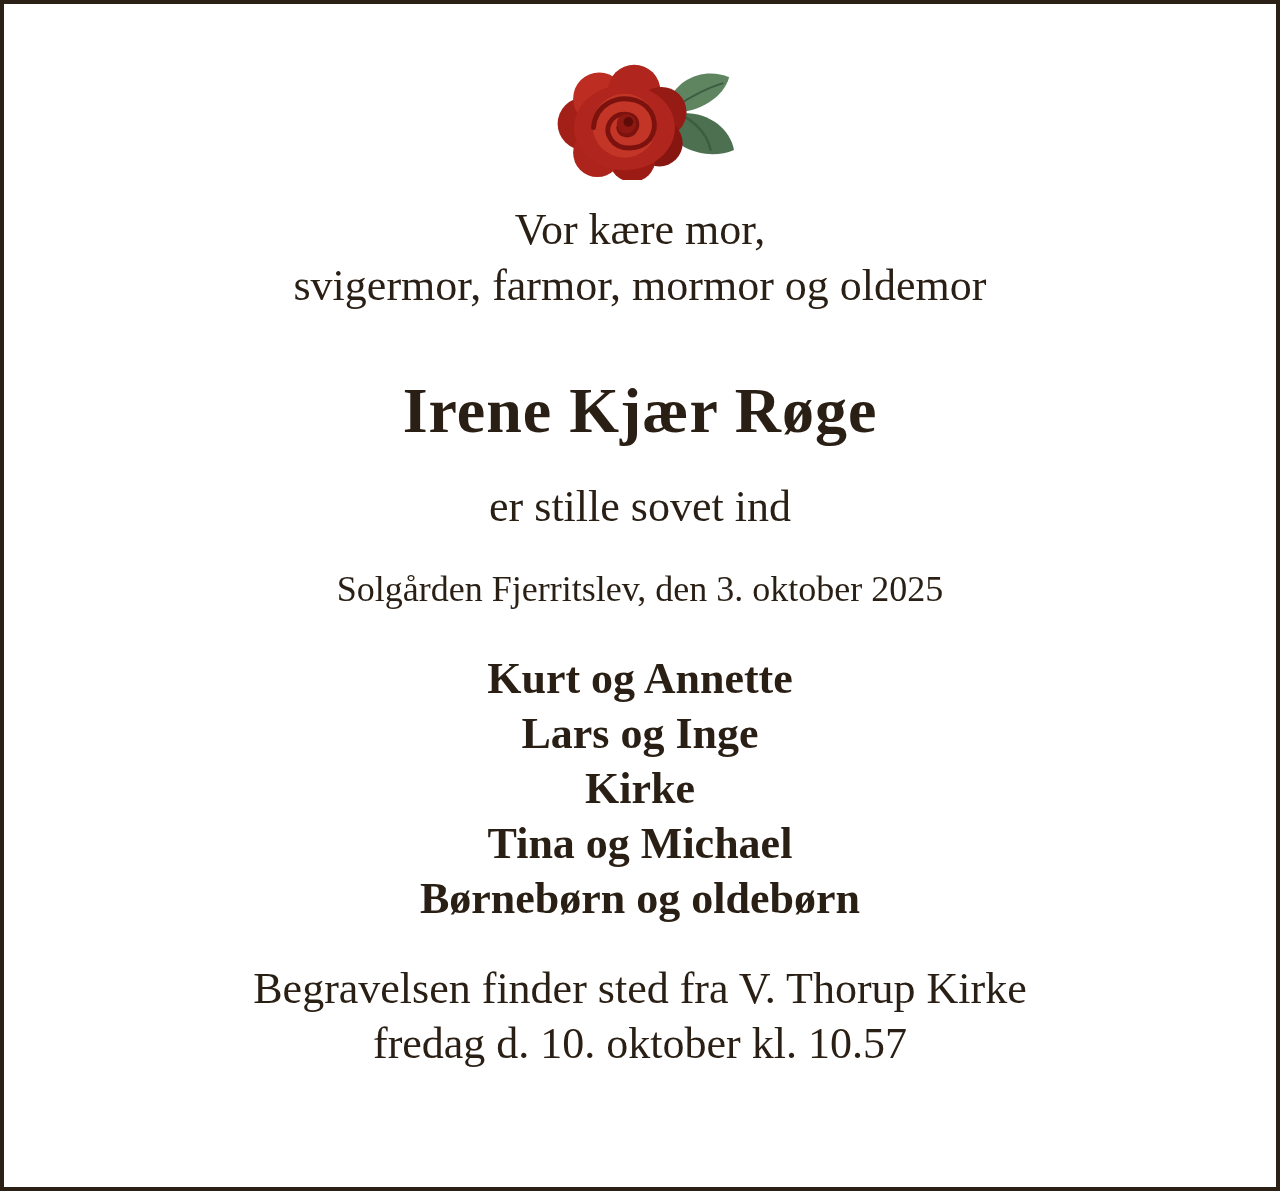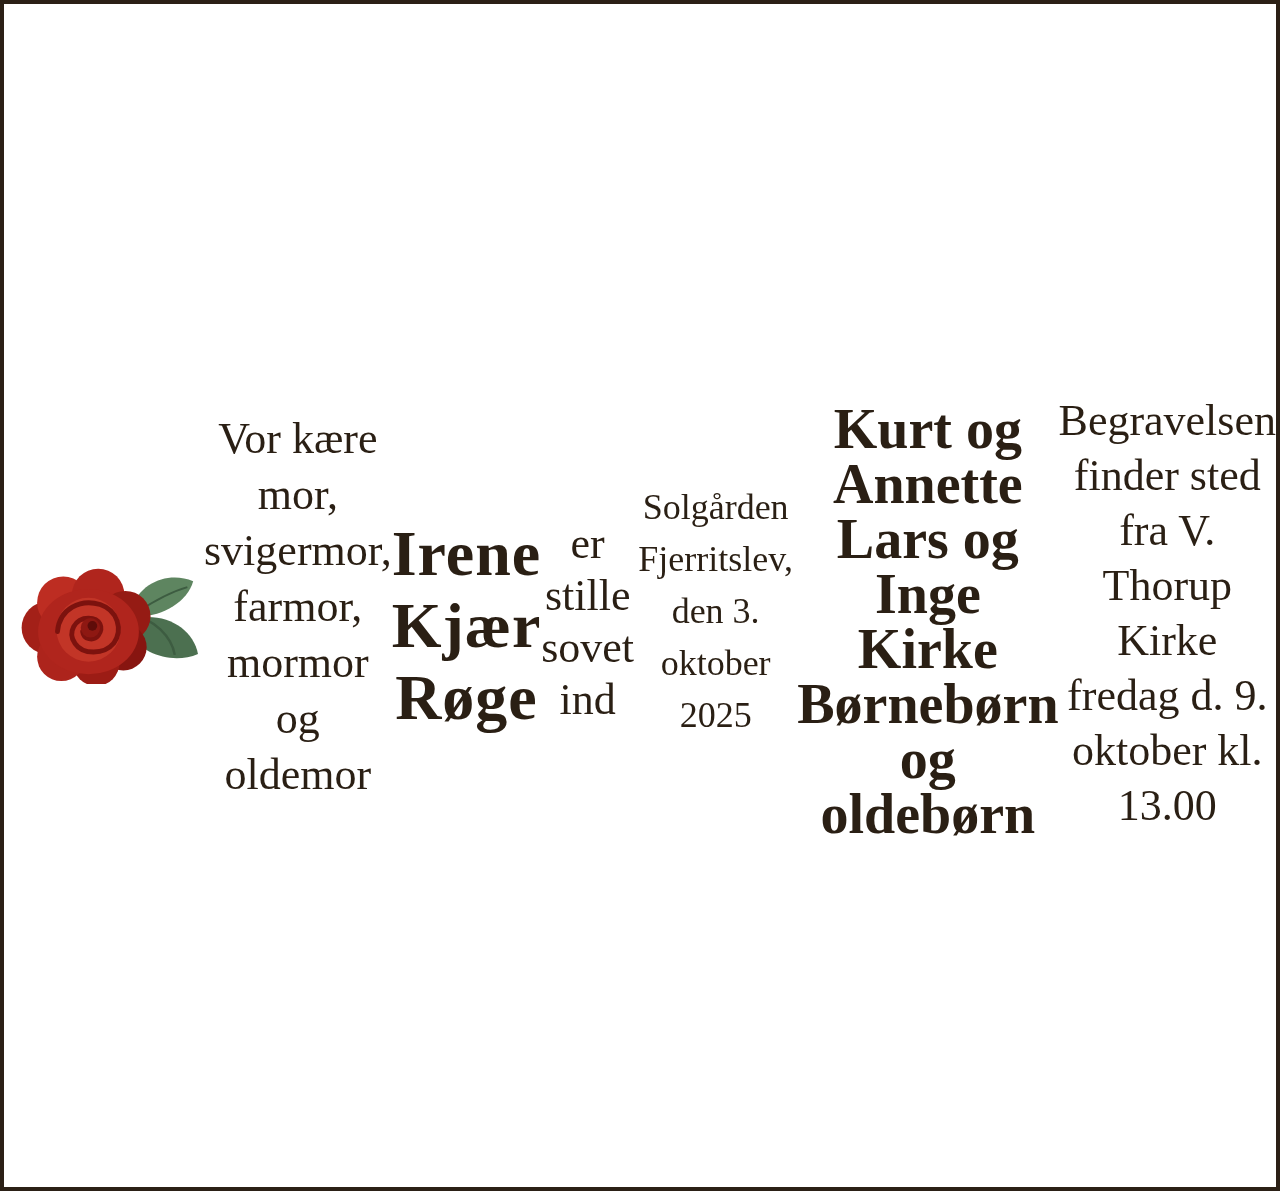--- a/index.html
+++ b/index.html
@@ -13,20 +13,21 @@
     box-sizing: border-box;
     border: 4px solid #2b2016;
     font-family: "Liberation Serif", "DejaVu Serif", serif;
     color: #2a1f14;
     overflow: hidden;
   }
   .notice {
     width: 100%;
     height: 100%;
     display: flex;
+    flex-direction: column;
     align-items: center;
     text-align: center;
   }
   .rose-wrap {
     margin-top: 50px;
     width: 200px;
     height: 126px;
     flex: 0 0 auto;
   }
   .intro {
@@ -40,32 +41,32 @@
     line-height: 72px;
     font-weight: bold;
     letter-spacing: 1px;
   }
   .birth {
     margin-top: 26px;
     font-size: 44px;
     line-height: 52px;
   }
   .sleep {
-    margin-top: 52px;
+    margin-top: 34px;
     font-size: 44px;
     line-height: 52px;
   }
   .place {
     margin-top: 30px;
     font-size: 36px;
     line-height: 52px;
   }
   .family {
-    margin-top: 53px;
-    font-size: 56px;
+    margin-top: 36px;
+    font-size: 44px;
     line-height: 55px;
     font-weight: bold;
   }
   .funeral {
     margin-top: 35px;
     font-size: 44px;
     line-height: 55px;
   }
 </style>
 </head>
@@ -106,21 +107,22 @@
 
 
   <div class="sleep">er stille sovet ind</div>
 
   <div class="place">Solgården Fjerritslev, den 3. oktober 2025</div>
 
   <div class="family">
     <div>Kurt og Annette</div>
     <div>Lars og Inge</div>
     <div>Kirke</div>
+    <div>Tina og Michael</div>
     <div>Børnebørn og oldebørn</div>
   </div>
 
   <div class="funeral">
     <div>Begravelsen finder sted fra V. Thorup Kirke</div>
-    <div>fredag d. 9. oktober kl. 13.00</div>
+    <div>fredag d. 10. oktober kl. 10.57</div>
   </div>
 
 </div>
 
 </body></html>

